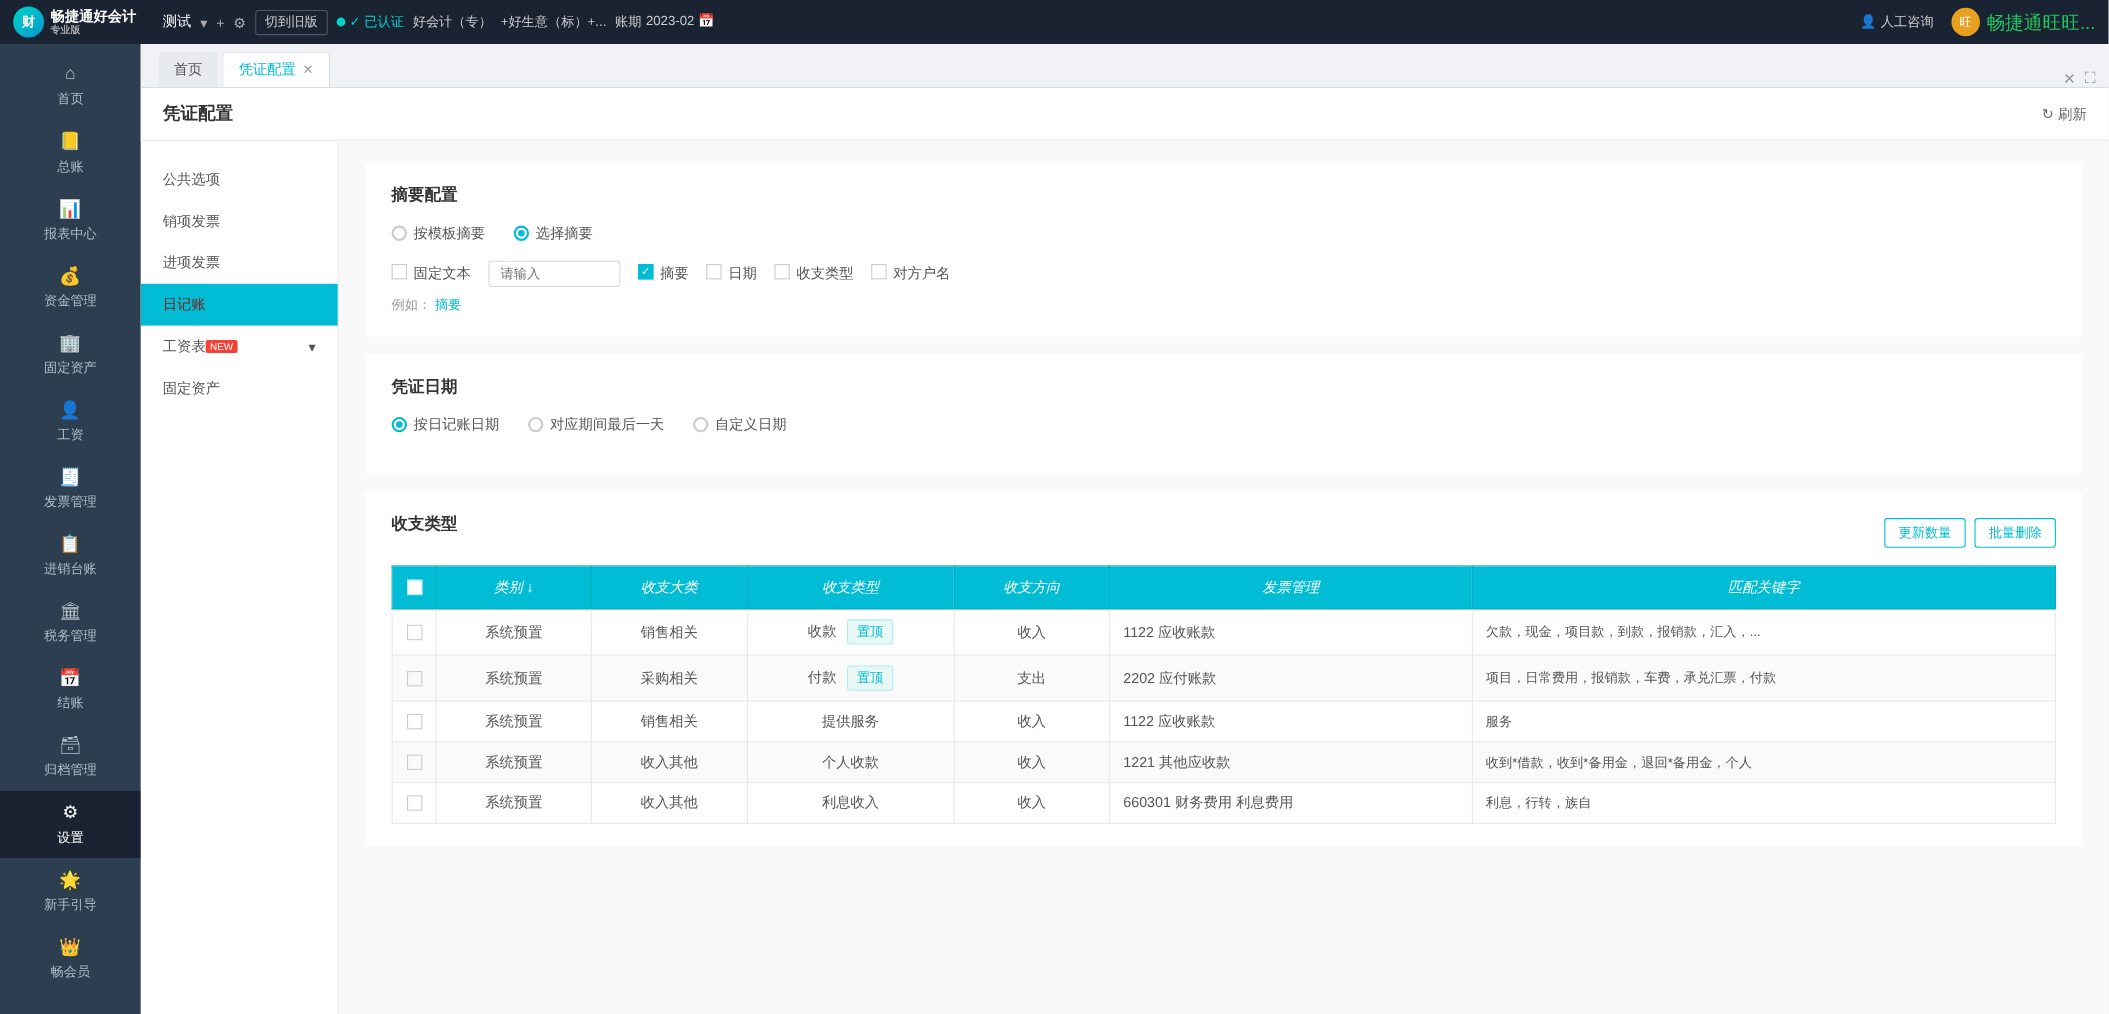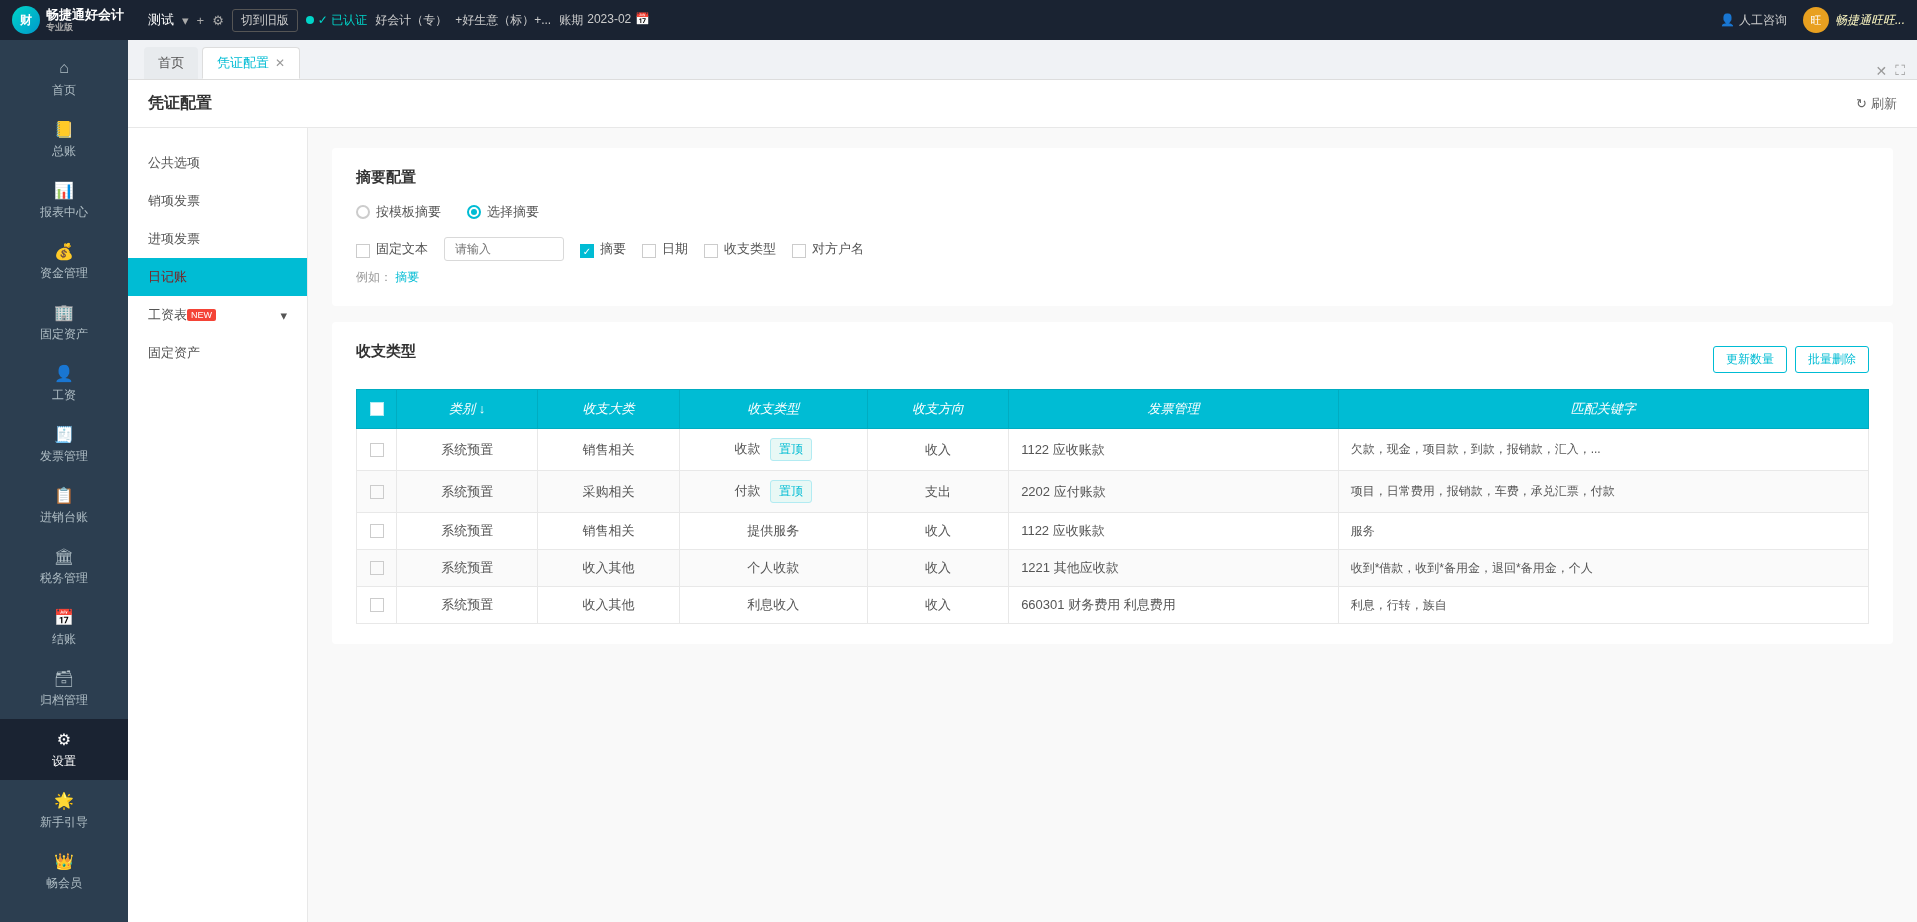--- a/index.html
+++ b/index.html
@@ -234,21 +234,21 @@
       border-radius: 50%;
     }
 
     .summary-options {
       display: flex;
       align-items: center;
       gap: 16px;
       flex-wrap: wrap;
     }
     .checkbox-item {
-      display: flex; align-items: flex-end; gap: 6px;
+      display: flex; align-items: flex-start; gap: 6px;
       font-size: 13px; color: #555; cursor: pointer;
     }
     .checkbox-box {
       width: 14px; height: 14px;
       border: 1px solid #ccc;
       display: flex; align-items: center; justify-content: center;
       font-size: 10px;
     }
     .checkbox-box.checked { background: #00bcd4; border-color: #00bcd4; color: #fff; }
     .text-input {
@@ -346,21 +346,21 @@
       <span style="cursor:pointer;">📅</span>
     </span>
   </div>
   <div class="header-right">
     <div class="header-service">
       <span>👤</span>
       <span>人工咨询</span>
     </div>
     <div class="header-user">
       <div class="header-avatar">旺</div>
-      <span style="color:#fef9c3;font-size:12px;font-style:italic;">畅捷通旺旺...</span>
+      <span style="color:#22c55e;font-size:17px;">畅捷通旺旺...</span>
     </div>
   </div>
 </div>
 
 <div class="main-layout">
 
   <div class="sidebar">
     <div class="sidebar-item">
       <div class="sidebar-icon">⌂</div>
       <span>首页</span>
@@ -505,20 +505,37 @@
               <div class="checkbox-box"></div>
               <span>对方户名</span>
             </div>
           </div>
           <div class="example-text">
             <span class="example-label">例如：</span>
             <span>摘要</span>
           </div>
         </div>
 
+        <div class="section">
+          <div class="section-title">凭证日期</div>
+          <div class="radio-group">
+            <div class="radio-item">
+              <div class="radio-circle checked"></div>
+              <span>按日记账日期</span>
+            </div>
+            <div class="radio-item">
+              <div class="radio-circle"></div>
+              <span>对应期间最后一天</span>
+            </div>
+            <div class="radio-item">
+              <div class="radio-circle"></div>
+              <span>自定义日期</span>
+            </div>
+          </div>
+        </div>
 
 
         <div class="table-section">
           <div class="table-header-row">
             <div class="section-title">收支类型</div>
             <div class="table-actions">
               <button class="action-btn">更新数量</button>
               <button class="action-btn">批量删除</button>
             </div>
           </div>

